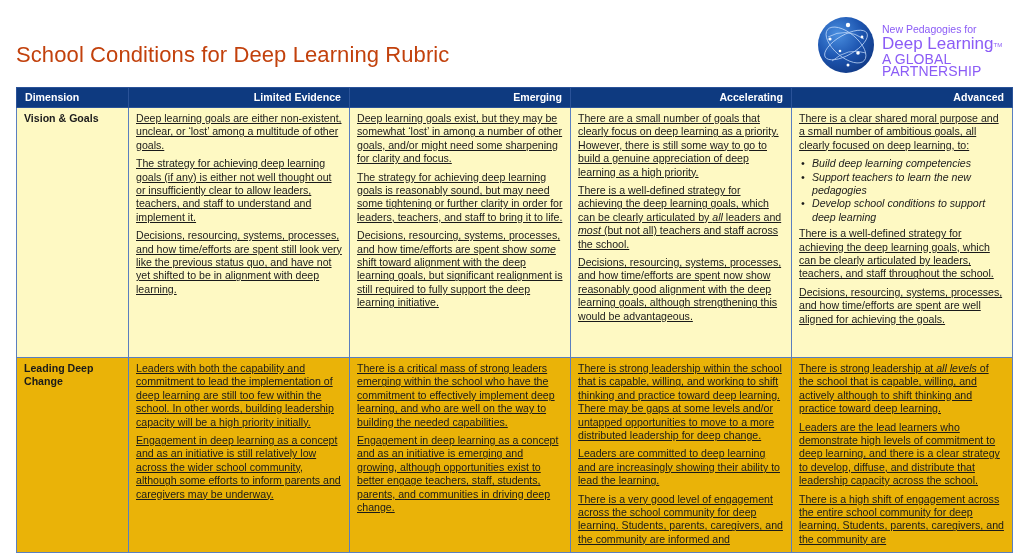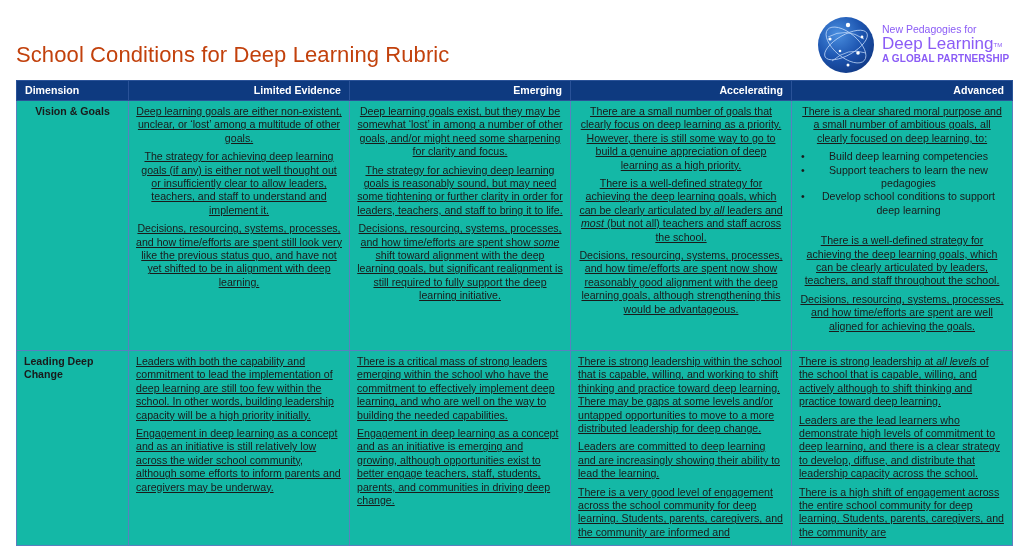--- a/index.html
+++ b/index.html
@@ -15,42 +15,42 @@
   .logo-globe {
     position: absolute; left: 0; top: 0; width: 56px; height: 56px; border-radius: 50%;
     background: radial-gradient(circle at 35% 30%, #4a8fe0 0%, #1d55b0 45%, #0a2a6e 100%);
     overflow: hidden;
   }
   .logo-globe svg { position: absolute; left: 0; top: 0; }
   .logo-text { position: absolute; left: 64px; top: 6px; color: #8b5cf6; }
   .logo-line1 { font-size: 10.5px; line-height: 12px; }
   .logo-line2 { font-size: 17px; line-height: 18px; font-weight: normal; }
   .logo-line2 sup { font-size: 6px; vertical-align: top; position: relative; top: 1px; }
-  .logo-line3 { font-size: 10px; line-height: 12px; font-weight: bold; letter-spacing: 0.1px; }
+  .logo-line3 { font-size: 14px; line-height: 12px; font-weight: normal; letter-spacing: 0.1px; }
 
   table.rubric {
-    position: absolute; left: 16px; top: 80px; width: 996px;
+    position: absolute; left: 16px; top: 87px; width: 996px;
     border-collapse: collapse; table-layout: fixed;
     font-size: 10.6px; line-height: 13.4px;
   }
   table.rubric th {
     background: #0e3a80; color: #ffffff; font-weight: bold; font-size: 10.6px;
     height: 20px; padding: 0 8px; border: 1px solid #2a5298; text-align: right;
   }
   table.rubric th.dim { text-align: left; }
   table.rubric td {
     vertical-align: top; padding: 4px 7px 6px 7px;
     border: 1px solid #5a7fc0;
   }
-  tr.row-shaded td { background: #14b8a6; text-align: center; }
-  tr.row-white td { background: #14b8a6; }
+  tr.row-shaded td { background: #fef9c3; }
+  tr.row-white td { background: #eab308; }
   td.dim-cell { font-weight: bold; }
   .para { margin-bottom: 5px; text-decoration: underline; }
   .para:last-child { margin-bottom: 0; }
-  ul.bullets { list-style: none; margin: 0 0 17px 0; }
+  ul.bullets { list-style: none; margin: 0 0 3px 0; font-style: italic; }
   ul.bullets li { position: relative; padding-left: 13px; }
   ul.bullets li::before { content: "•"; position: absolute; left: 2px; top: 0; }
   em { font-style: italic; }
   col.c0 { width: 112px; }
   col.c1, col.c2, col.c3, col.c4 { width: 221px; }
 </style>
 </head>
 <body>
 
 <h1 class="title">School Conditions for Deep Learning Rubric</h1>

